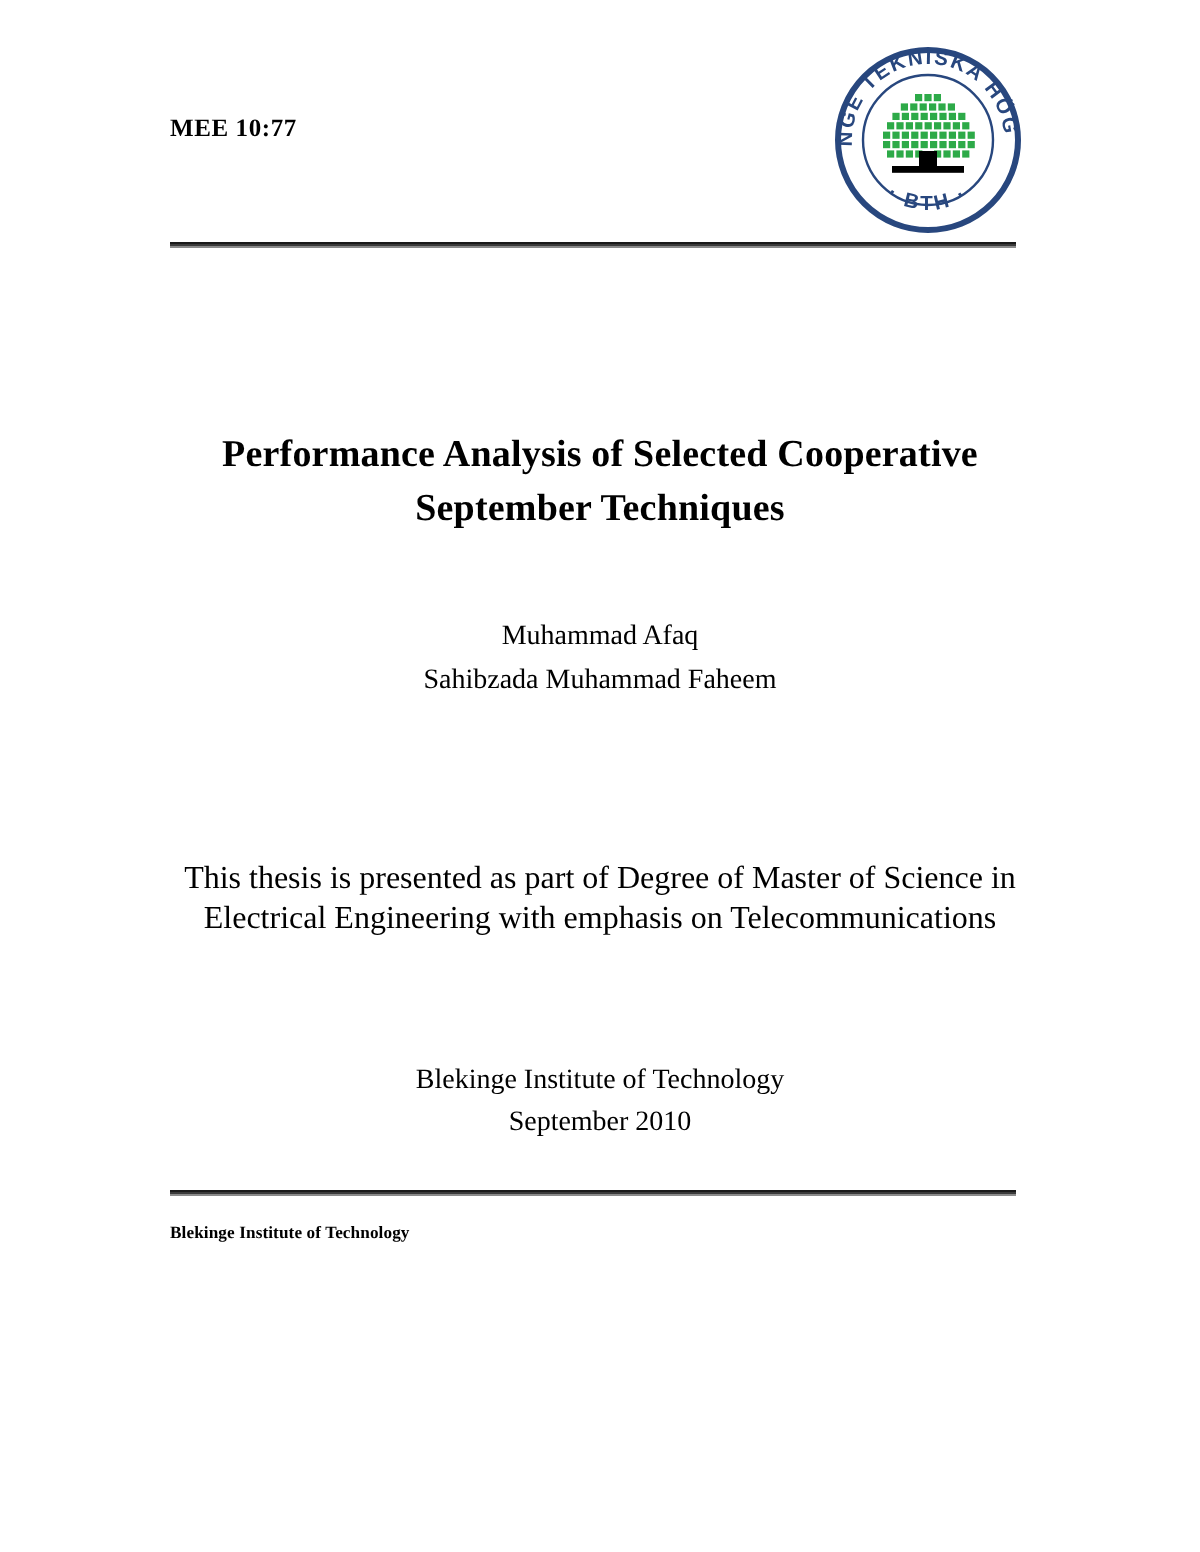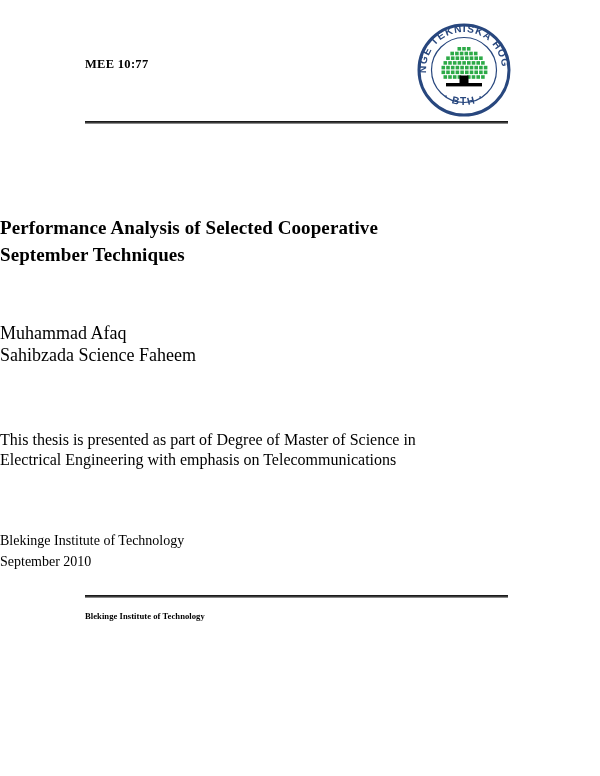--- a/index.html
+++ b/index.html
@@ -59,32 +59,32 @@
     box-sizing: border-box;
   }
   .rule-top { top: 121px; }
   .rule-bottom { top: 595px; }
 
   
   .center-block {
     position: absolute;
     left: 0;
     width: 600px;
-    text-align: left;
+    text-align: center;
   }
   .doc-title {
     top: 214px;
     font-size: 19px;
     font-weight: bold;
     line-height: 27px;
     letter-spacing: 0.1px;
   }
   .authors {
-    top: 322px;
-    font-size: 18px;
+    top: 308px;
+    font-size: 14px;
     line-height: 22px;
     font-family: Liberation Serif, serif;
   }
   .thesis-note {
     top: 430px;
     font-size: 16px;
     line-height: 20px;
   }
   .institution {
     top: 530px;
@@ -204,21 +204,21 @@
     <div class="rule rule-top"></div>
   </div>
 
   <div class="center-block doc-title">
     <span class="line">Performance Analysis of Selected Cooperative</span>
     <span class="line">September Techniques</span>
   </div>
 
   <div class="center-block authors">
     <span class="line">Muhammad Afaq</span>
-    <span class="line">Sahibzada Science Faheem</span>
+    <span class="line">Sahibzada Muhammad Faheem</span>
   </div>
 
   <div class="center-block thesis-note">
     <span class="line">This thesis is presented as part of Degree of Master of Science in</span>
     <span class="line">Electrical Engineering with emphasis on Telecommunications</span>
   </div>
 
   <div class="center-block institution">
     <span class="line">Blekinge Institute of Technology</span>
     <span class="line">September 2010</span>

